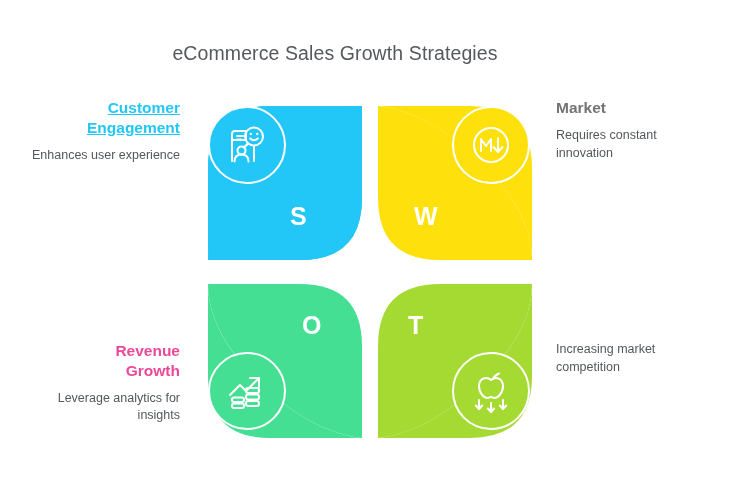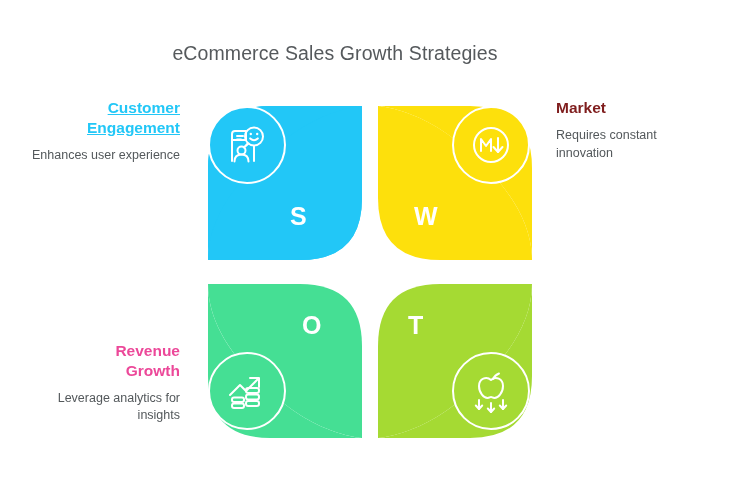--- a/index.html
+++ b/index.html
@@ -197,28 +197,29 @@
 
 <div class="side-label label-left label-tl">
   <div class="label-title" style="color: rgb(34, 199, 247); text-decoration: underline;">
     <span>Customer</span><br>
     <span>Engagement</span>
   </div>
   <div class="label-desc">Enhances user experience</div>
 </div>
 
 <div class="side-label label-right label-tr">
-  <div class="label-title" style="color: #7f1d1d;">
+  <div class="label-title" style="color: #737373;">
     <span>Market</span><br>
   </div>
   <div class="label-desc">Requires constant innovation</div>
 </div>
 
 <div class="side-label label-left label-bl">
   <div class="label-title" style="color: #ec4899;">
     <span>Revenue</span><br>
     <span>Growth</span>
   </div>
   <div class="label-desc">Leverage analytics for insights</div>
 </div>
 
 <div class="side-label label-right label-br">
+  <div class="label-desc">Increasing market competition</div>
 </div>
 
 </body></html>

